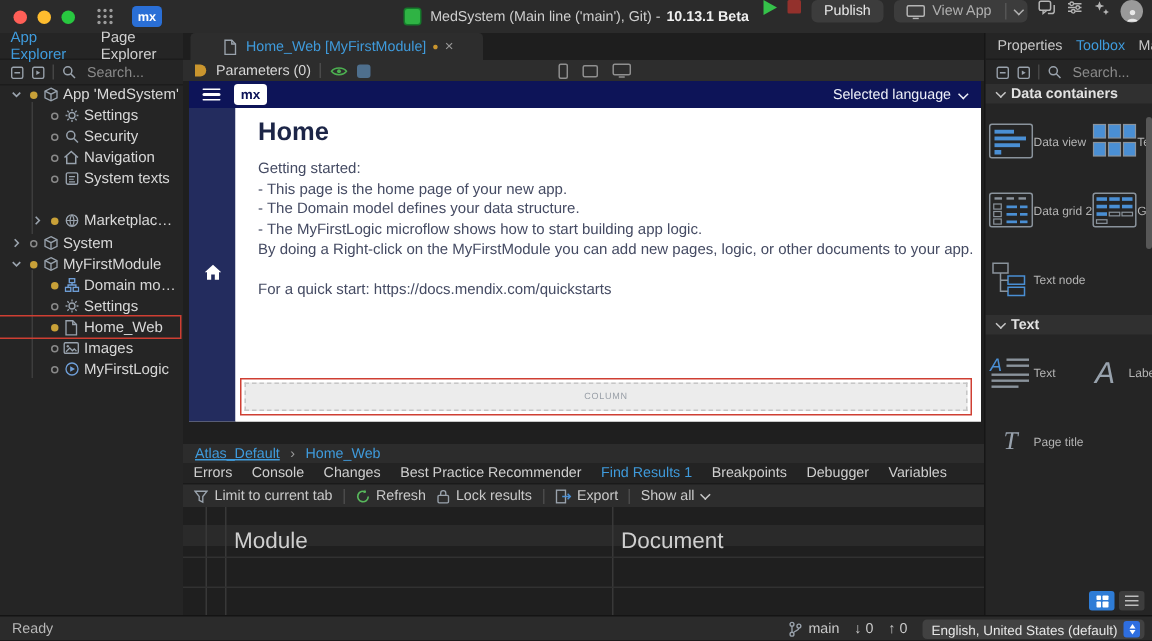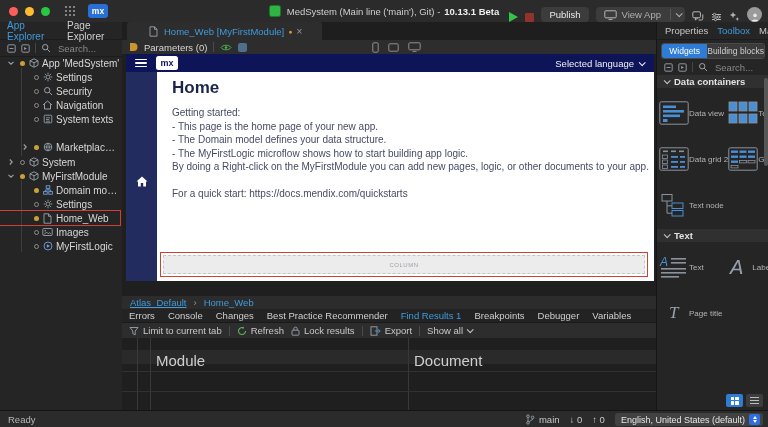--- a/index.html
+++ b/index.html
@@ -13,21 +13,21 @@
   .tl-dot{width:9px;height:9px;border-radius:50%;margin-left:7px;}
   .tl-red{background:#ff5f57;margin-left:9px;}
   .tl-yel{background:#febc2e;}
   .tl-grn{background:#28c840;}
   #grid9{margin-left:14px;color:#9a9a9a;}
   #mx-badge{margin-left:12px;width:20px;height:14px;border-radius:3px;background:#2a6fd6;color:#fff;font-size:8.5px;font-weight:bold;display:flex;align-items:center;justify-content:center;}
   #win-title{position:absolute;left:0;right:0;top:0;height:22px;display:flex;align-items:center;justify-content:center;pointer-events:none;}
   #app-ico{width:12px;height:12px;border-radius:2.5px;background:#2fb344;border:1.5px solid #157a2b;box-sizing:border-box;margin-right:6px;}
   #win-title .t{font-size:9.5px;color:#cfcfcf;}
   #win-title .v{font-size:9.5px;color:#efefef;font-weight:bold;margin-left:4px;}
-  #tb-right{position:absolute;right:6px;top:0;height:22px;display:flex;align-items:flex-end;gap:7px;}
+  #tb-right{position:absolute;right:6px;top:0;height:22px;display:flex;align-items:flex-start;gap:7px;}
   #run-btn{width:0;height:0;border-left:9px solid #35c24a;border-top:5.5px solid transparent;border-bottom:5.5px solid transparent;}
   #stop-btn{width:9px;height:9px;background:#93312c;border-radius:1px;}
   .tb-pill{height:15px;background:#3c3c3c;border-radius:4px;display:flex;align-items:center;padding:0 8px;font-size:9.5px;color:#e8e8e8;gap:5px;}
   #viewapp{color:#b0b0b0;padding-right:4px;}
   #viewapp .sep{width:1px;height:11px;background:#555;margin-left:4px;}
   .cvd{display:inline-block;width:4px;height:4px;border-right:1.2px solid #b0b0b0;border-bottom:1.2px solid #b0b0b0;transform:rotate(45deg) translateY(-1px);}
   .tb-ic{color:#b5b5b5;}
   #avatar{width:15px;height:15px;border-radius:50%;background:#9a9a9a;display:flex;align-items:flex-end;justify-content:center;overflow:hidden;color:#e8e8e8;}
 
   
@@ -609,24 +609,20 @@
       <div class="rrow"></div>
     </div>
   </div>
 
   <div id="rightpanel" class="abs">
     <div id="rp-tabs">
       <span>Properties</span>
       <span class="active">Toolbox</span>
       <span>Marketplace</span>
     </div>
-    <div id="rp-seg">
-      <span class="seg seg-active">Widgets</span>
-      <span class="seg seg-idle">Building blocks</span>
-    </div>
     <div id="rp-search">
       <i data-icon="boxminus">
           <svg width="9" height="9" viewBox="0 0 9 9">
             <rect x=".8" y=".8" width="7.4" height="7.4" rx="1" stroke="currentColor" fill="none" stroke-width=".9"></rect>
             <path d="M2.6 4.5 H6.4" stroke="currentColor" stroke-width=".9"></path>
           </svg>
         </i>
       <i data-icon="boxarrow">
           <svg width="9" height="9" viewBox="0 0 9 9">
             <rect x=".8" y=".8" width="7.4" height="7.4" rx="1" stroke="currentColor" fill="none" stroke-width=".9"></rect>

